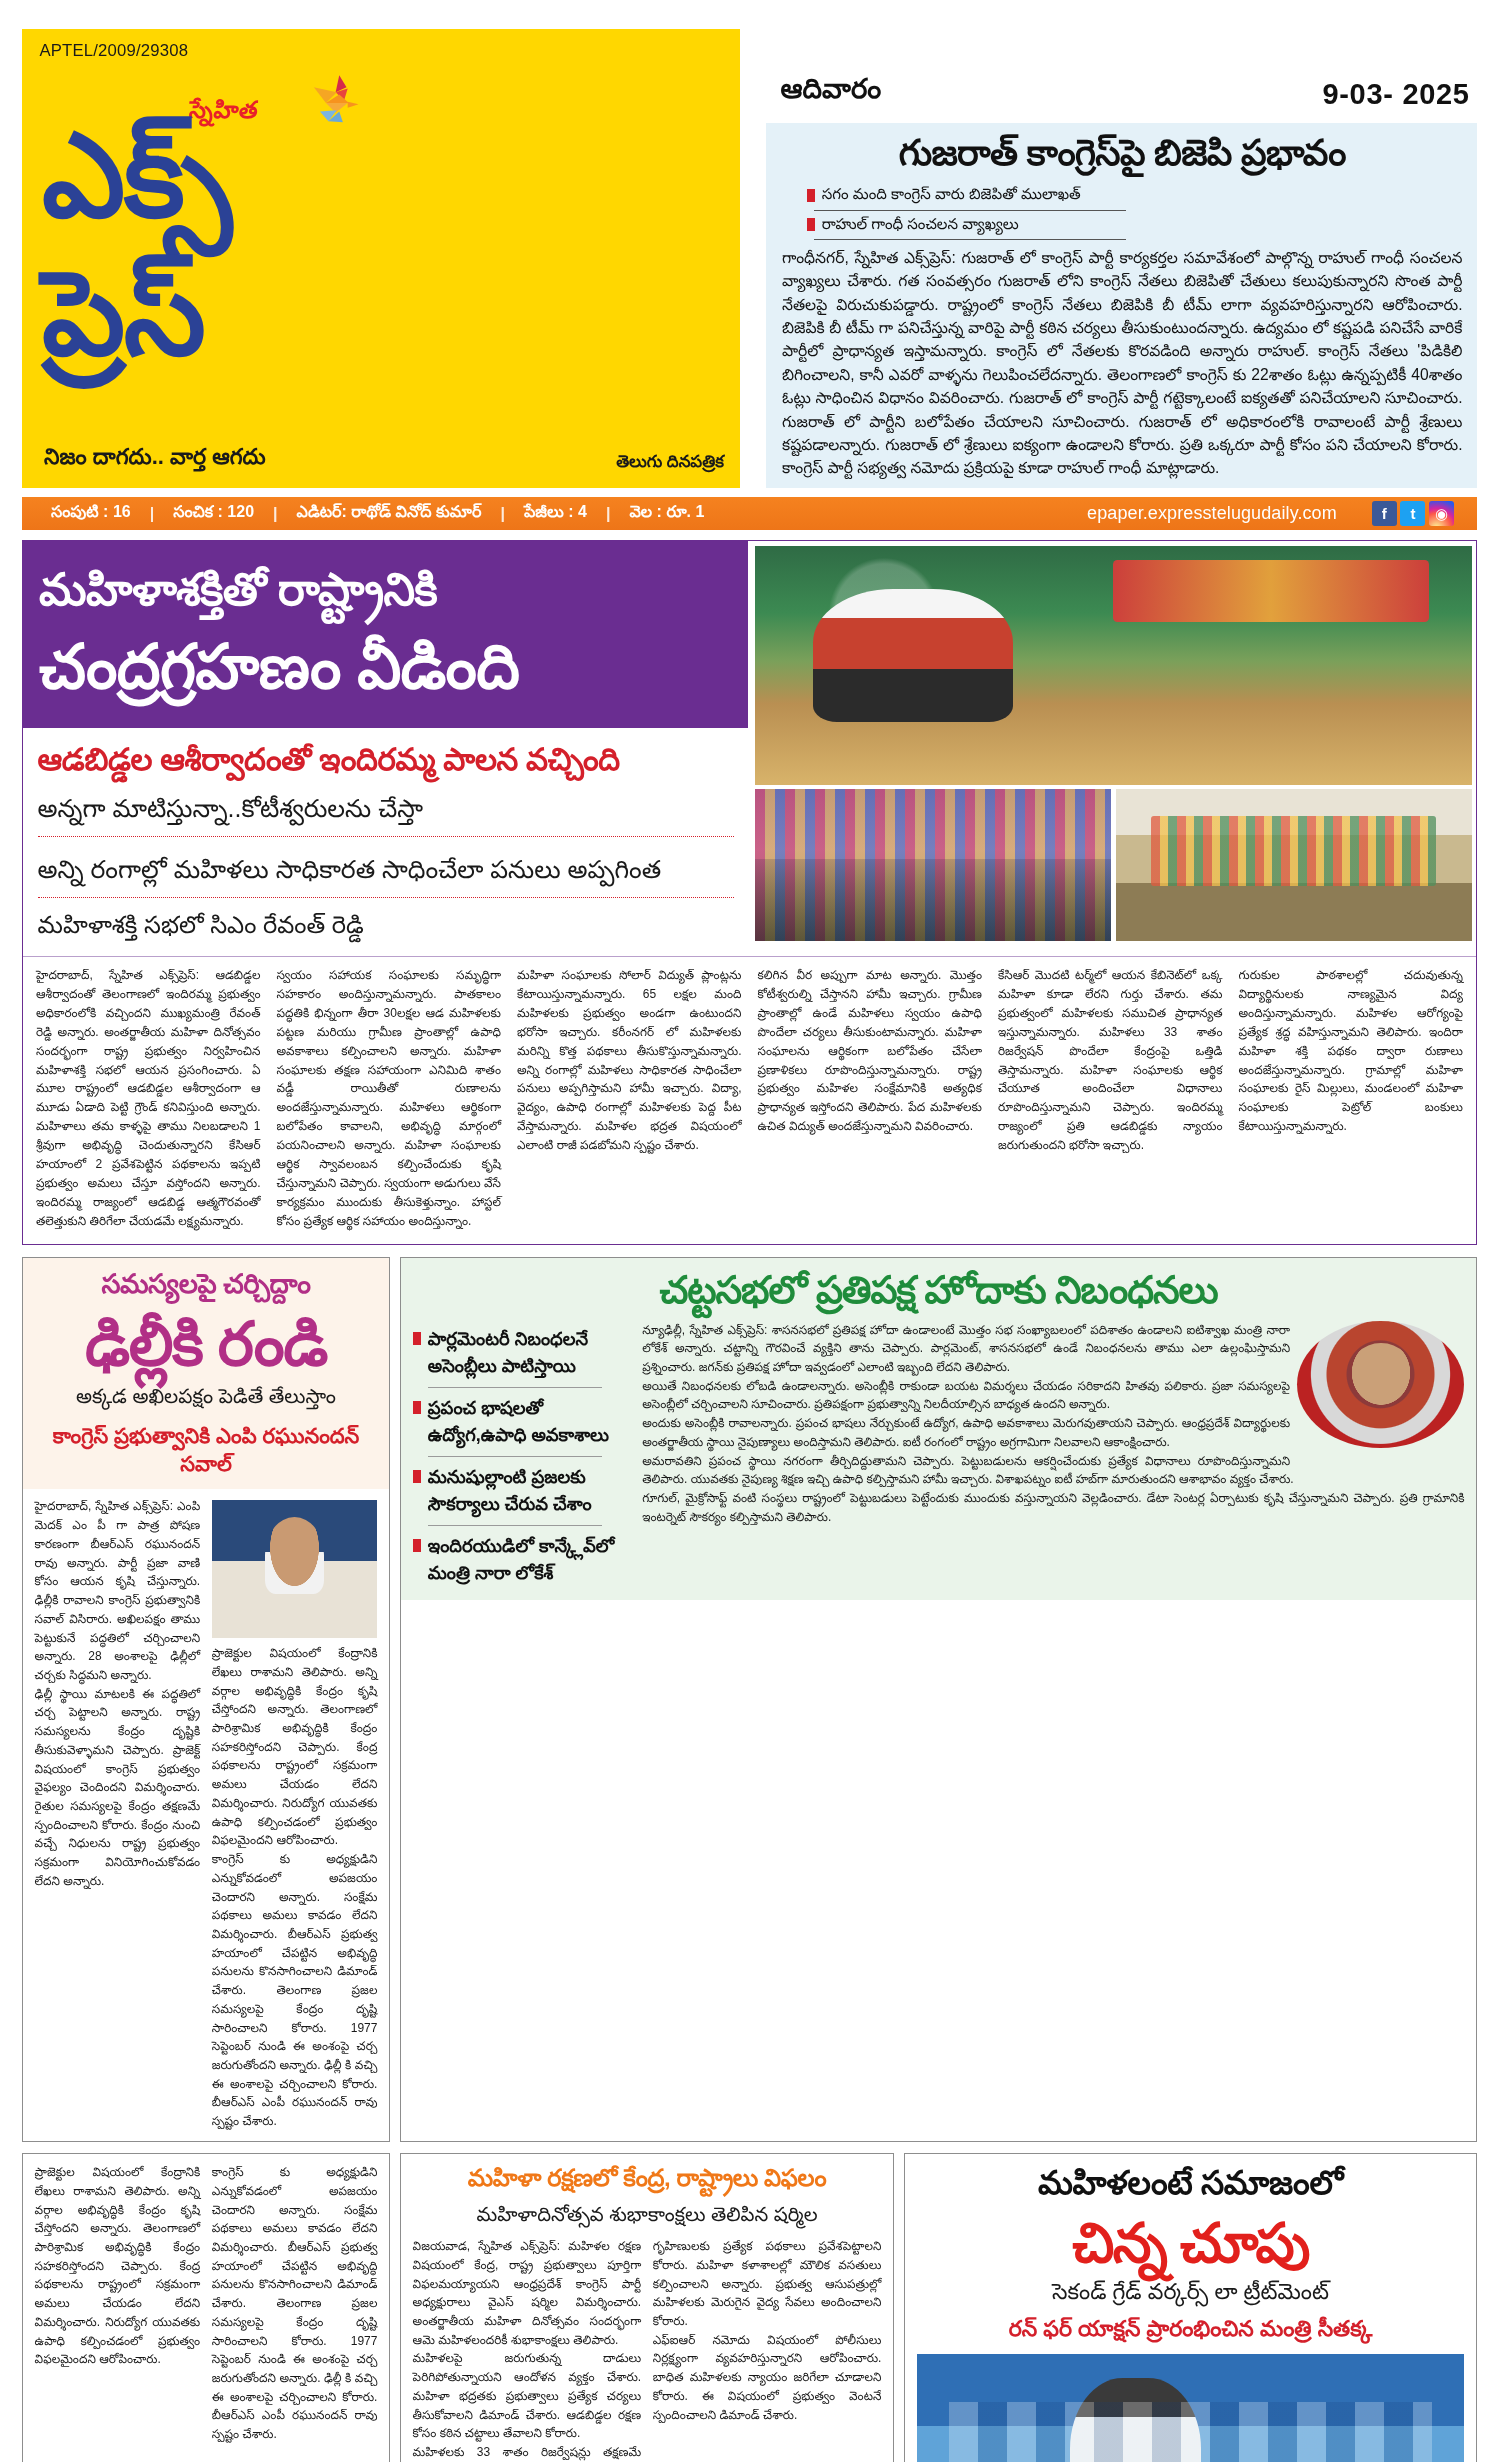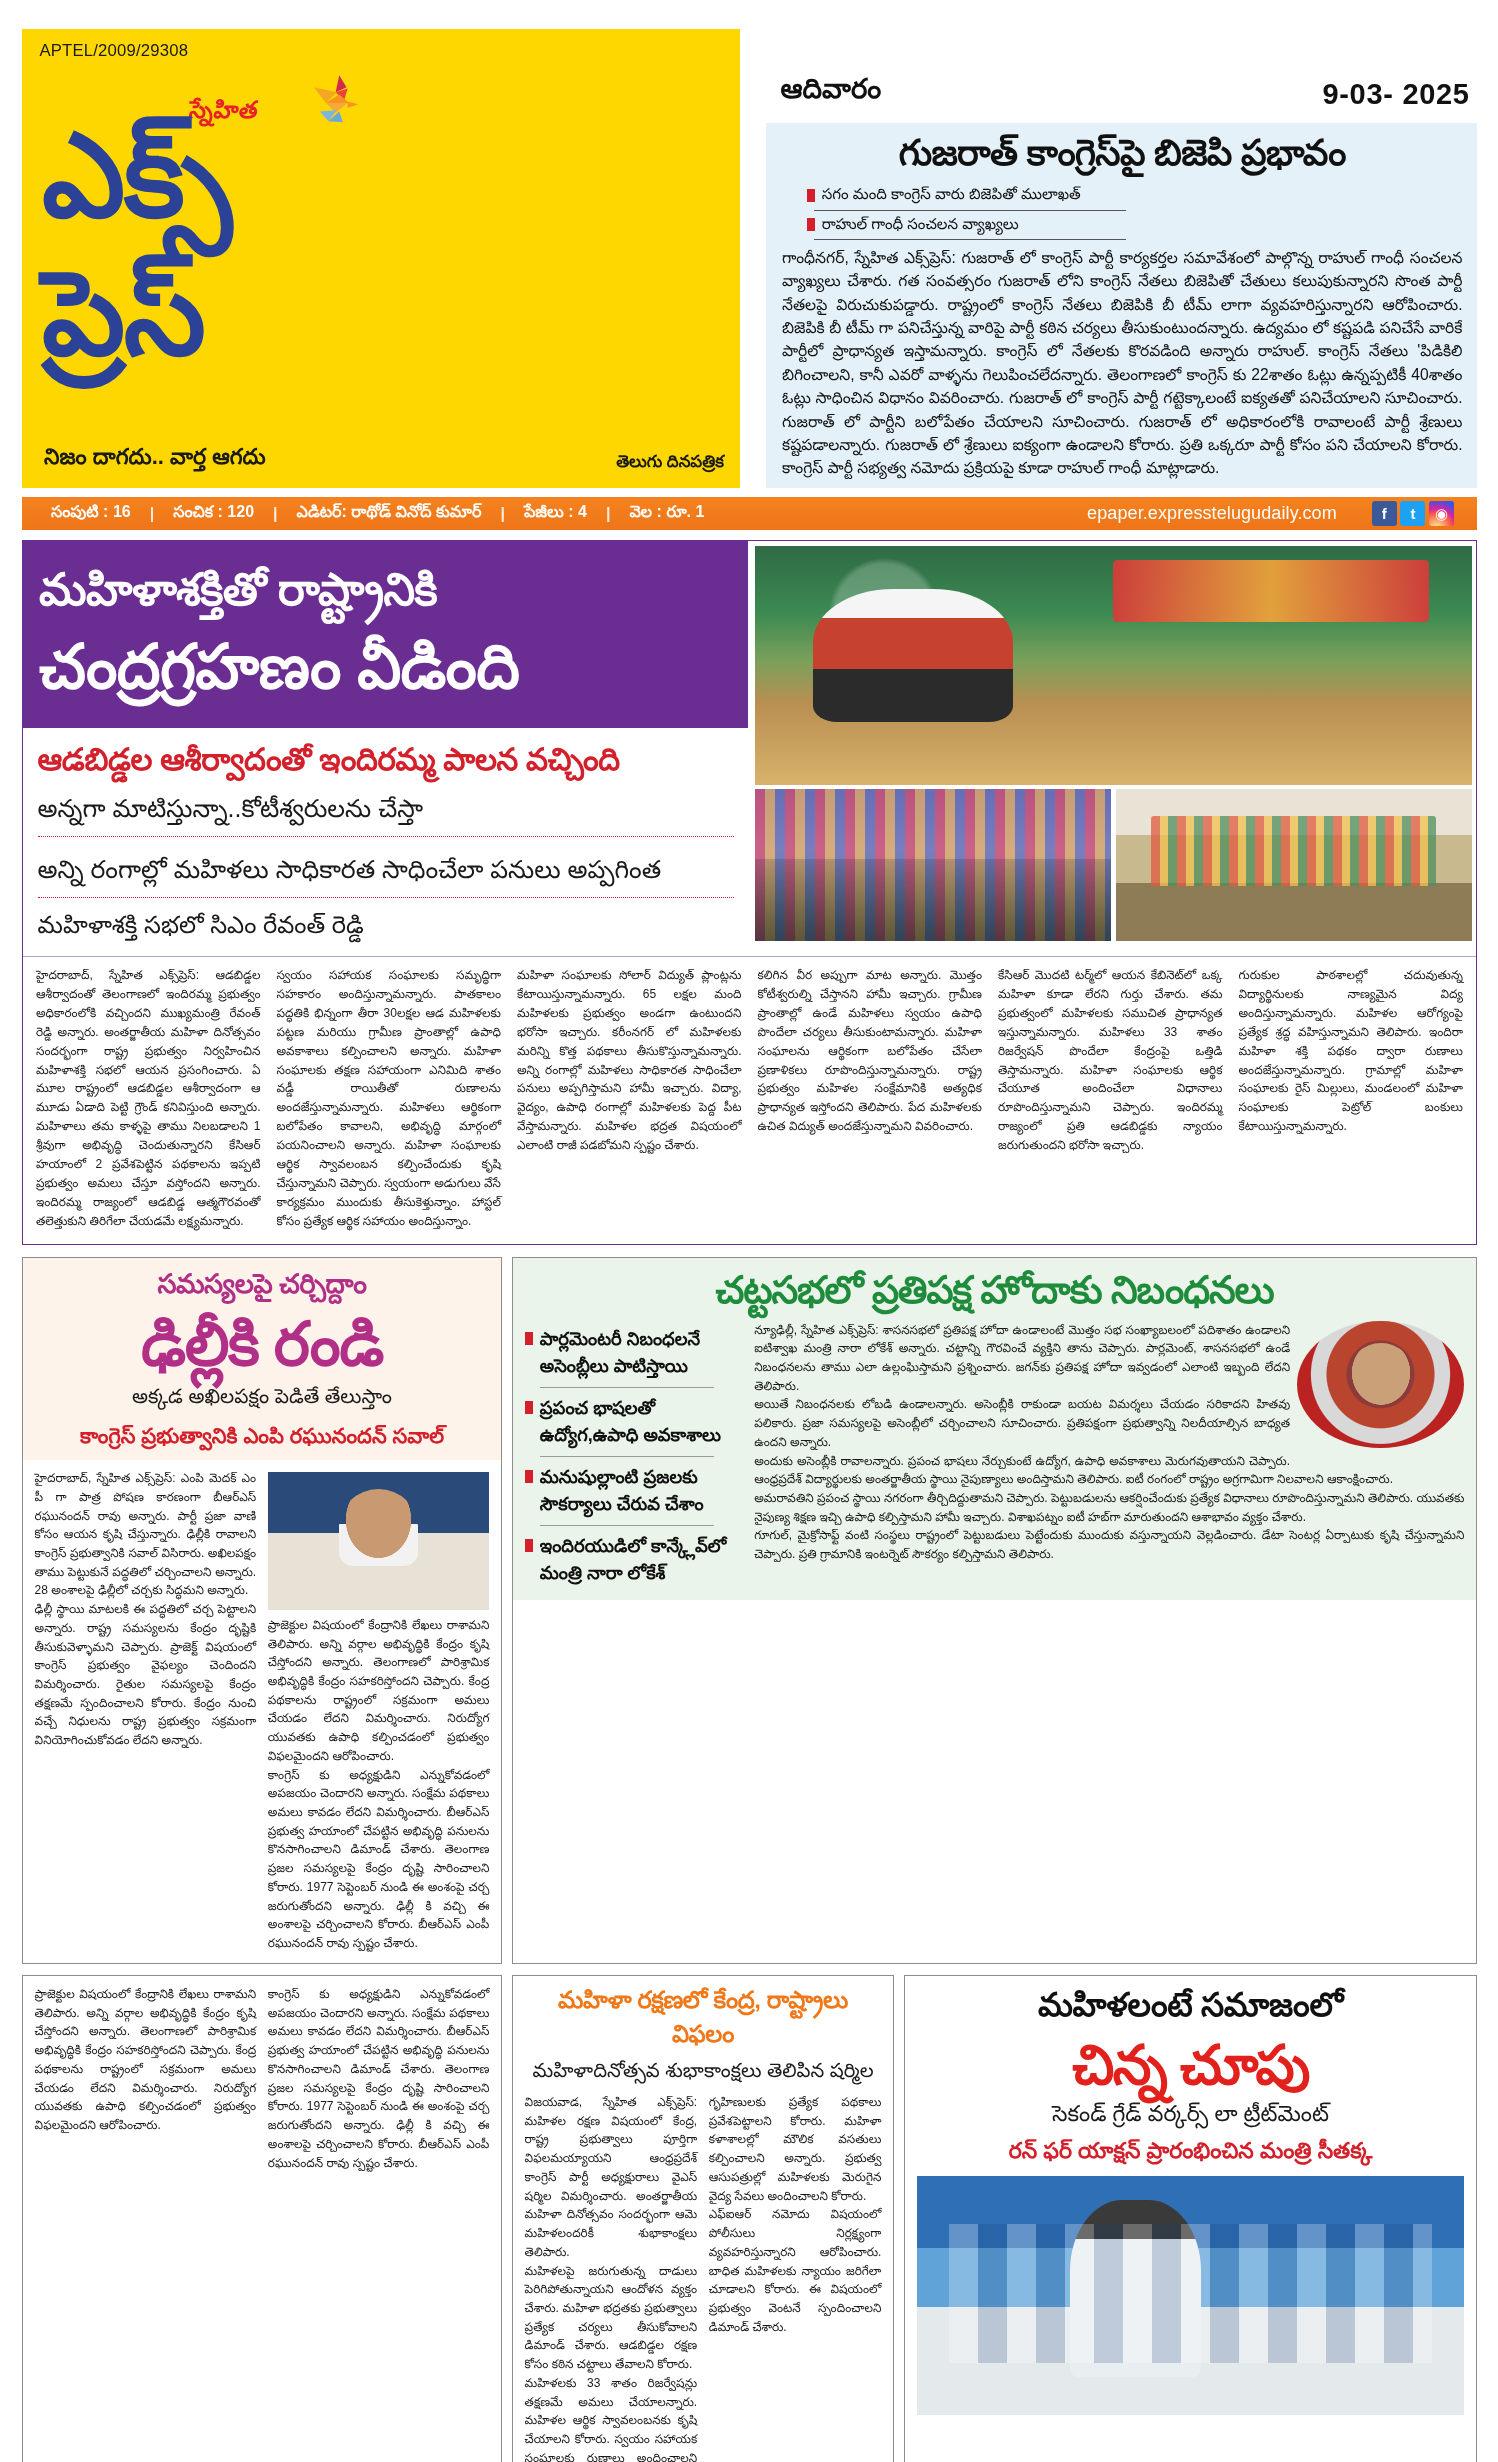--- a/index.html
+++ b/index.html
@@ -240,21 +240,21 @@
     font-size: 12px;
     line-height: 1.58;
     text-align: justify;
     color: #1a1a1a;
   }
 
   
   .midrow { display: flex; gap: 10px; margin-top: 11.6px; align-items: stretch; }
 
   .card { border: 1.5px solid #8d8d8d; background: #fff; }
-  .col-left  { width: 480px; }
+  .col-left  { width: 368px; }
 
   .delhi { background: #fdf3ea; padding: 11.6px 13px 10px 13px; }
   .delhi .k1 { color: #b12f86; font-size: 27px; font-weight: bold; text-align: center; letter-spacing: -0.4px; }
   .delhi .k2 { color: #b12f86; font-size: 61px; font-weight: bold; text-align: center; line-height: 1.25; letter-spacing: -1.5px; }
   .delhi .k3 { color: #1a1a1a; font-size: 20px; text-align: center; padding-top: 2.9px; }
   .delhi .k4 { color: #d4202b; font-size: 21px; font-weight: bold; text-align: center; padding-top: 8.7px; line-height: 1.35; }
 
   .two-col { display: grid; grid-template-columns: 1fr 1fr; gap: 11.6px; padding: 8.7px 11.6px 10px 11.6px; }
   .two-col p { font-size: 12px; line-height: 1.56; text-align: justify; color: #1a1a1a; }
   .inline-photo { width: 100%; height: 138px; margin: 2.9px 0 5.8px 0; position: relative; overflow:hidden; }

